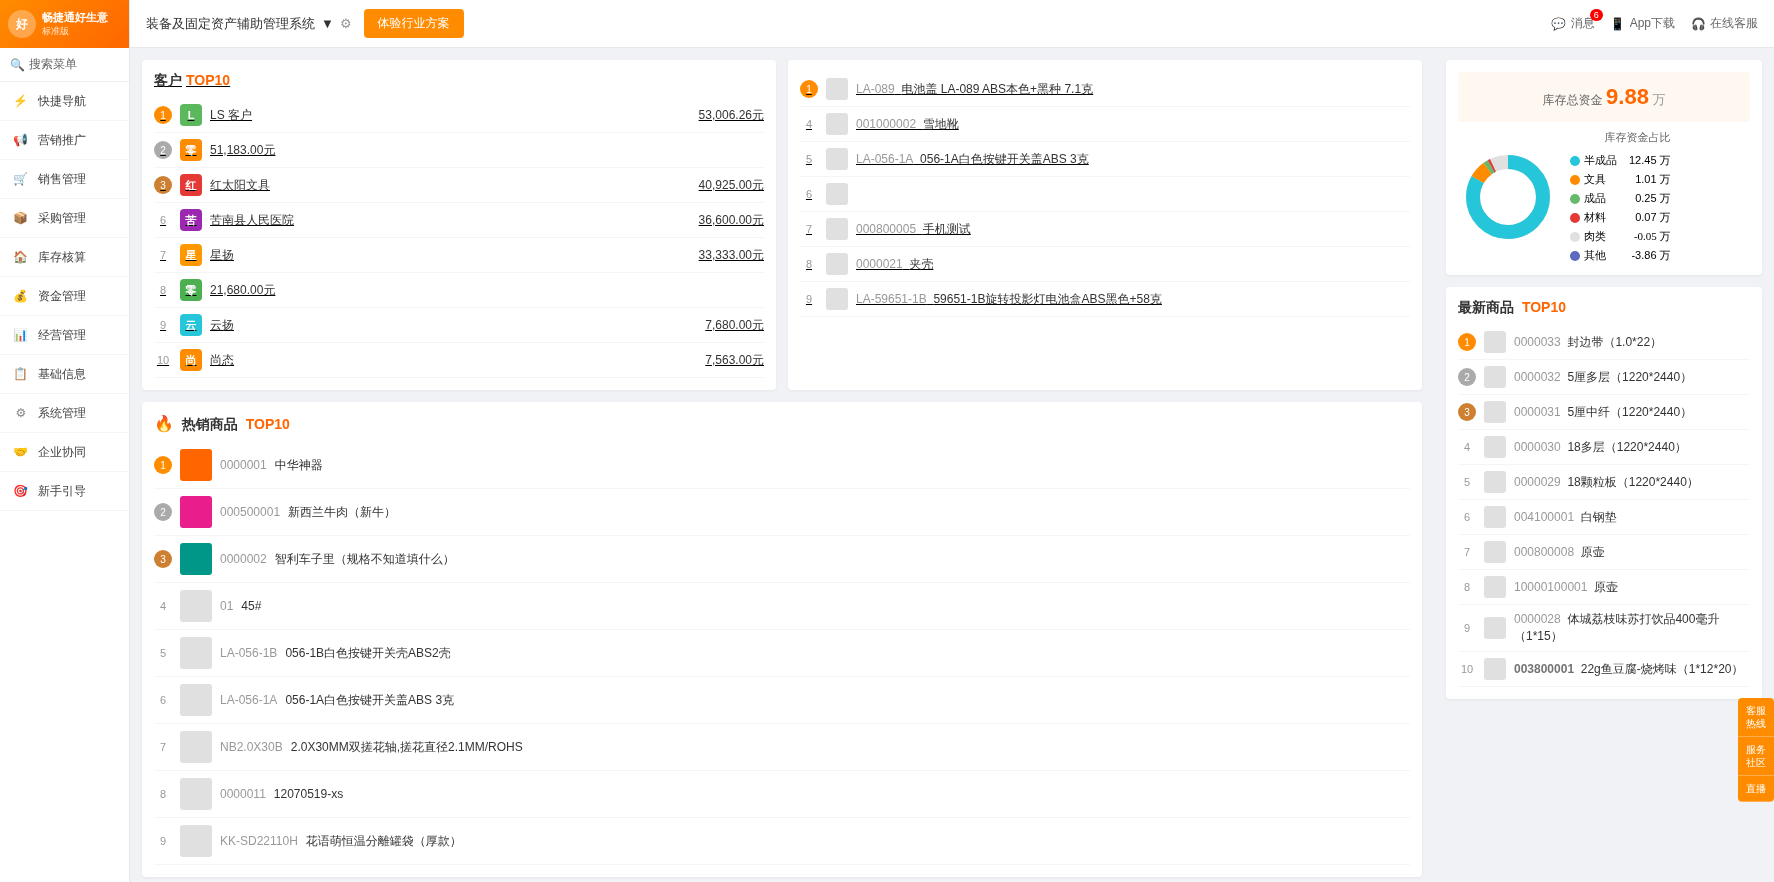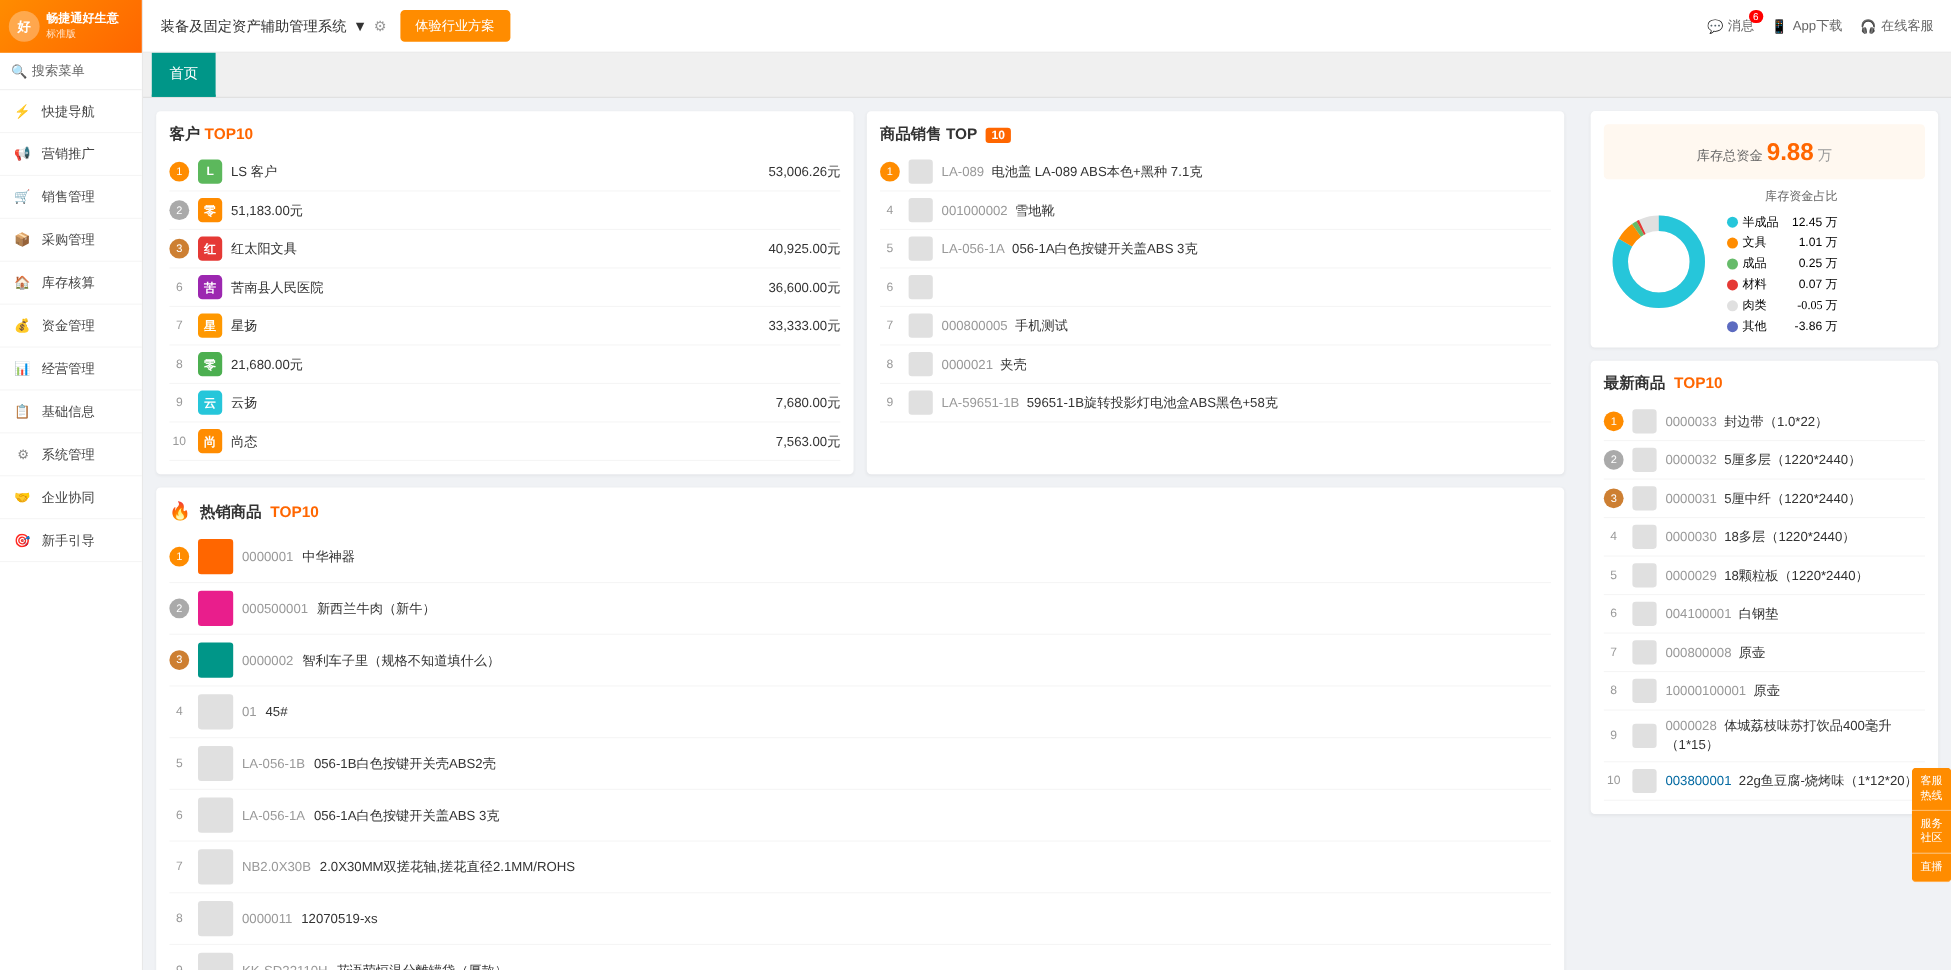--- a/index.html
+++ b/index.html
@@ -113,21 +113,21 @@
     }
     .rank-num { width: 18px; height: 18px; display: flex; align-items: center; justify-content: center; font-size: 11px; color: #999; }
     .rank-num.gold { background: #ff8c00; color: white; border-radius: 50%; font-size: 10px; }
     .rank-num.silver { background: #aaa; color: white; border-radius: 50%; font-size: 10px; }
     .rank-num.bronze { background: #cd7f32; color: white; border-radius: 50%; font-size: 10px; }
     .rank-badge { width: 22px; height: 22px; border-radius: 4px; display: flex; align-items: center; justify-content: center; color: white; font-size: 11px; font-weight: bold; }
     .rank-name { flex: 1; color: #333; }
     .rank-amount { color: #333; font-weight: 500; }
 
     
-    .two-col { display: flex; gap: 12px; }
+    .two-col { display: flex; gap: 12px; text-decoration: underline; }
     .two-col .card { flex: 1; }
 
     
     .product-item {
       display: flex; align-items: center; gap: 8px;
       padding: 7px 0;
       border-bottom: 1px solid #f5f5f5;
       font-size: 12px; color: #333;
     }
     .product-thumb {
@@ -271,23 +271,20 @@
         <span>📱</span>
         <span>App下载</span>
       </div>
       <div class="topbar-icon-group">
         <span>🎧</span>
         <span>在线客服</span>
       </div>
     </div>
   </div>
 
-  <div class="nav-tabs">
-    <div class="nav-tab active">首页</div>
-  </div>
 
   <div class="content-area">
 
     <div class="middle-panel">
 
       <div class="two-col">
 
         <div class="card" style="min-width:300px;">
           <div class="card-title">
             <span class="section-title-black">客户</span><span class="section-title" style="color:#ff6600;">TOP10</span>
@@ -336,24 +333,20 @@
             <div class="ranking-item">
               <div class="rank-num">10</div>
               <div class="rank-badge" style="background:#ff8c00;">尚</div>
               <div class="rank-name">尚态</div>
               <div class="rank-amount">7,563.00元</div>
             </div>
           </div>
         </div>
 
         <div class="card" style="min-width:300px;">
-          <div class="card-title">
-            <span class="section-title-black">商品销售 TOP</span>
-            <span class="section-title" style="background:#ff6600; color:white; padding:1px 5px; border-radius:3px; font-size:11px;">10</span>
-          </div>
           <div>
             <div class="ranking-item">
               <div class="rank-num gold">1</div>
               <div class="latest-thumb"></div>
               <div class="rank-name">
                 <span style="color:#999;">LA-089</span>&nbsp;
                 <span>电池盖 LA-089 ABS本色+黑种 7.1克</span>
               </div>
             </div>
             <div class="ranking-item">
@@ -604,21 +597,21 @@
             <div class="latest-thumb"></div>
             <div class="latest-info">
               <span style="color:#999;">0000028</span>&nbsp;
               <span>体城荔枝味苏打饮品400毫升（1*15）</span>
             </div>
           </div>
           <div class="latest-item">
             <div class="latest-num">10</div>
             <div class="latest-thumb"></div>
             <div class="latest-info">
-              <span style="color:#0369a1;">003800001</span>&nbsp;
+              <span style="color:#737373;font-weight:bold;">003800001</span>&nbsp;
               <span>22g鱼豆腐-烧烤味（1*12*20）</span>
             </div>
           </div>
         </div>
       </div>
     </div>
   </div>
 </div>
 
 <div class="float-service">

